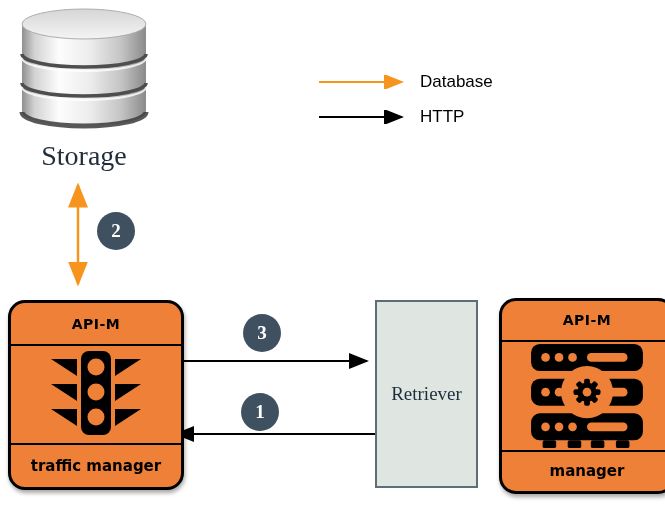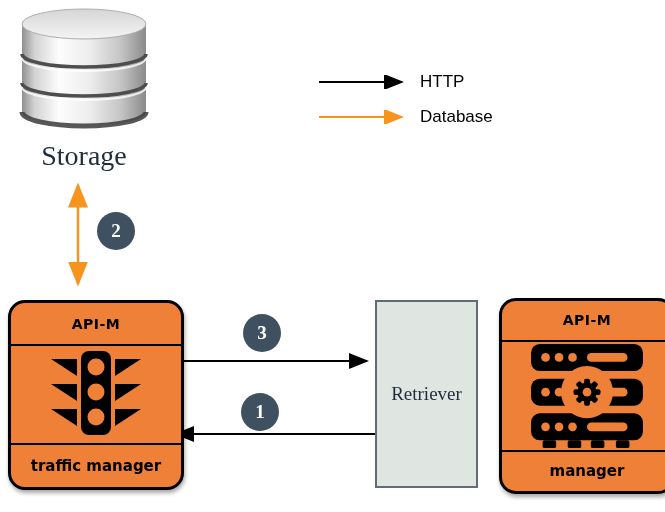--- a/index.html
+++ b/index.html
@@ -96,38 +96,38 @@
       <path d="M3 83 A62 13 0 0 0 127 83" stroke="#ffffff" stroke-width="2" fill="none" opacity="0.8"></path>
       <ellipse cx="65" cy="20" rx="62" ry="15" fill="url(#ct)" stroke="#adadad" stroke-width="1"></ellipse>
     </svg>
     <div class="storage-label">Storage</div>
   </div>
 
   <div class="legend">
     <div class="legend-row">
       <svg width="95" height="14">
         <defs>
+          <marker id="lgO" markerWidth="10" markerHeight="8" refX="9" refY="4" orient="auto">
+            <path d="M0 0 L10 4 L0 8 Z" fill="#F7941E"></path>
+          </marker>
+        </defs>
+        <line x1="1" y1="7" x2="84" y2="7" stroke="#F7941E" stroke-width="2" marker-end="url(#lgO)"></line>
+      </svg>
+      <span class="legend-label">Database</span>
+    </div>
+    <div class="legend-row">
+      <svg width="95" height="14">
+        <defs>
           <marker id="lgB" markerWidth="10" markerHeight="8" refX="9" refY="4" orient="auto">
             <path d="M0 0 L10 4 L0 8 Z" fill="#000000"></path>
           </marker>
         </defs>
         <line x1="1" y1="7" x2="84" y2="7" stroke="#000000" stroke-width="2" marker-end="url(#lgB)"></line>
       </svg>
       <span class="legend-label">HTTP</span>
-    </div>
-    <div class="legend-row">
-      <svg width="95" height="14">
-        <defs>
-          <marker id="lgO" markerWidth="10" markerHeight="8" refX="9" refY="4" orient="auto">
-            <path d="M0 0 L10 4 L0 8 Z" fill="#F7941E"></path>
-          </marker>
-        </defs>
-        <line x1="1" y1="7" x2="84" y2="7" stroke="#F7941E" stroke-width="2" marker-end="url(#lgO)"></line>
-      </svg>
-      <span class="legend-label">Database</span>
     </div>
   </div>
 
   <svg class="connectors">
     <defs>
       <marker id="ahB" markerWidth="10" markerHeight="8" refX="9" refY="4" orient="auto-start-reverse">
         <path d="M0 0 L10 4 L0 8 Z" fill="#000000"></path>
       </marker>
       <marker id="ahO" markerWidth="10" markerHeight="8" refX="9" refY="4" orient="auto-start-reverse">
         <path d="M0 0 L10 4 L0 8 Z" fill="#F7941E"></path>

